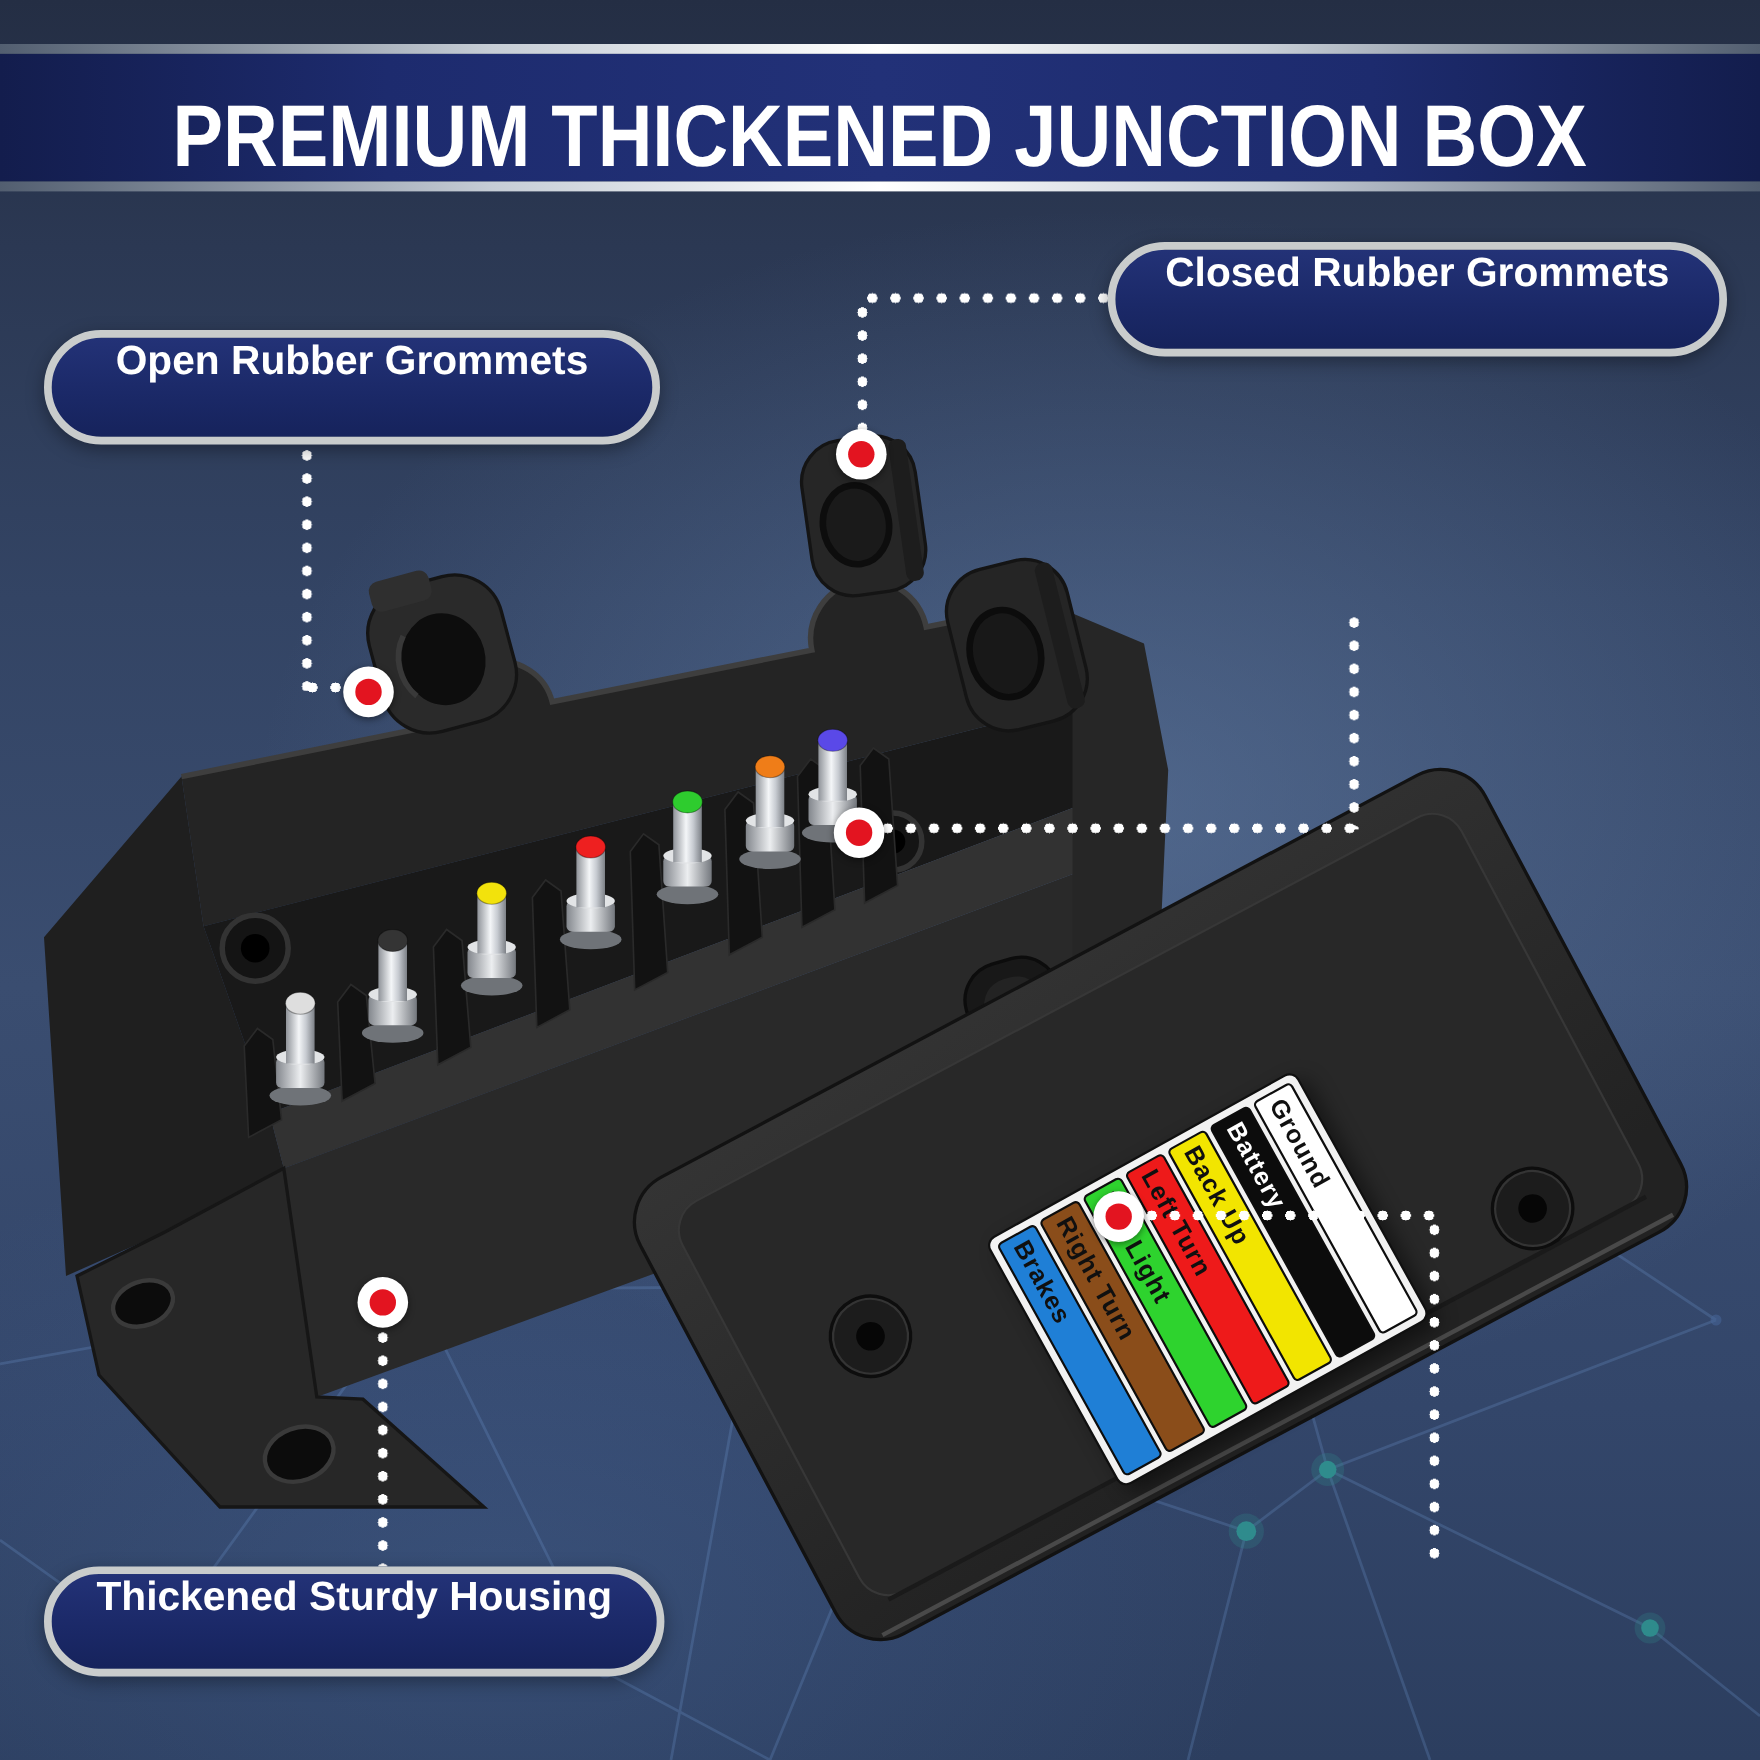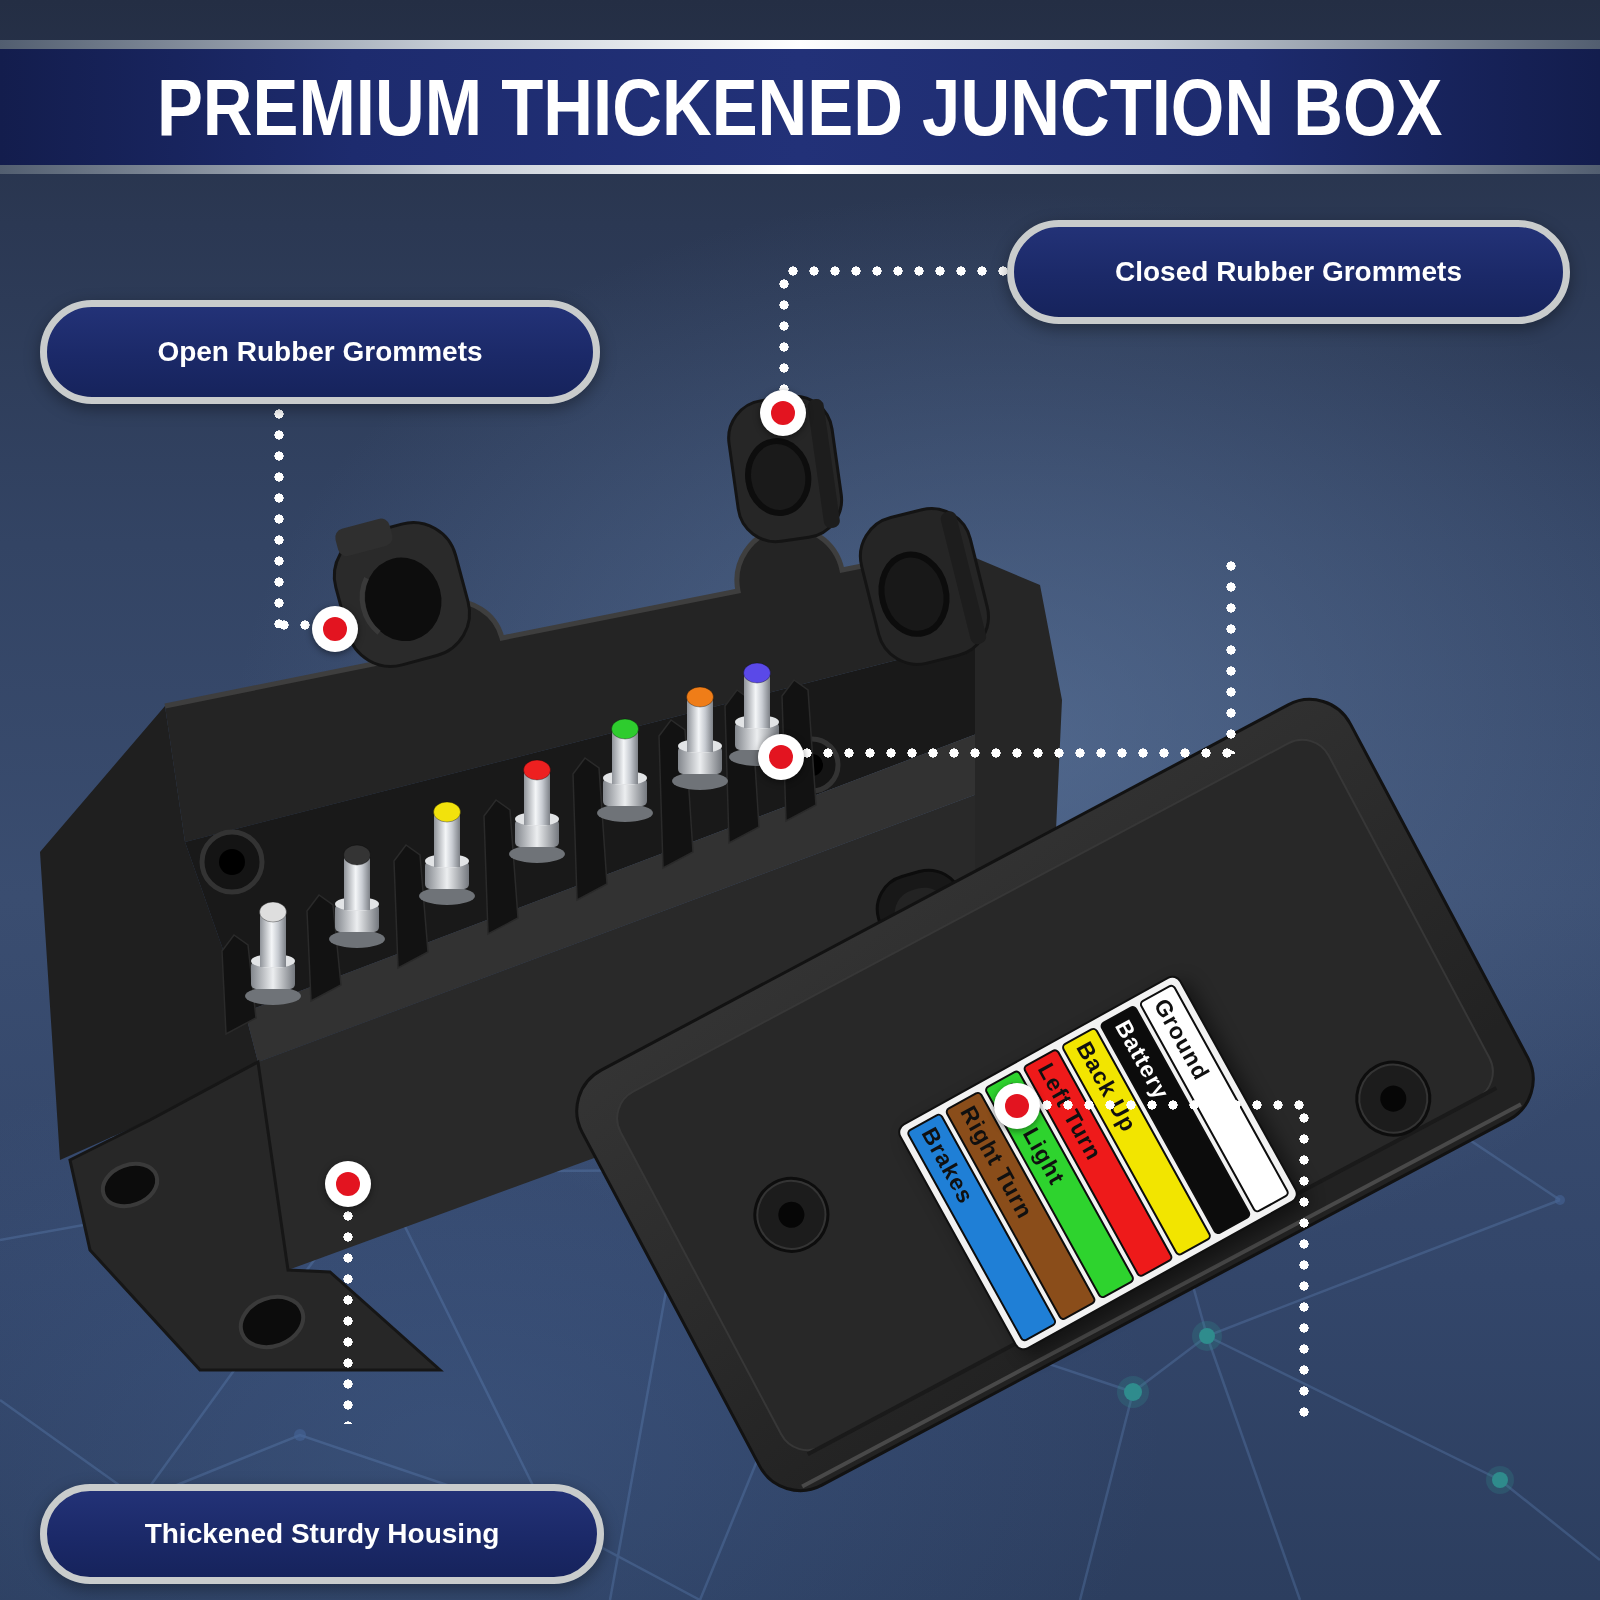--- a/index.html
+++ b/index.html
@@ -7,27 +7,27 @@
     font-family:"Liberation Sans",sans-serif;
     background:
       radial-gradient(1250px 880px at 63% 46%, rgba(104,132,172,.50), rgba(104,132,172,0) 62%),
       radial-gradient(1100px 650px at 28% 90%, rgba(74,106,158,.32), rgba(74,106,158,0) 65%),
       linear-gradient(180deg,#242e44 0%,#2b3853 14%,#334464 34%,#3a4d70 56%,#33466a 80%,#2c3e5f 100%);}
   .art{position:absolute;left:0;top:0;z-index:1;}
   
   .hr-silver{position:absolute;left:0;width:1600px;height:9px;z-index:5;
     background:linear-gradient(90deg,#525e70,#c6cdd6 28%,#ffffff 50%,#c6cdd6 72%,#525e70);}
   .title-band{position:absolute;left:0;top:49px;width:1600px;height:116px;z-index:5;
-    display:flex;align-items:center;justify-content:center;
+    display:flex;align-items:flex-end;justify-content:center;
     background:linear-gradient(90deg,#131d4d,#1d2b6e 22%,#223178 50%,#1d2b6e 78%,#131d4d);}
   .title-band h1{margin:0;color:#fff;font-weight:bold;font-size:71px;white-space:nowrap;
     transform:scaleY(1.12) scaleX(.97);letter-spacing:0;}
   
-  .pill{position:absolute;z-index:6;display:flex;align-items:center;justify-content:center;
-    border:7px solid #c9cccc;border-radius:70px;color:#fff;font-weight:bold;font-size:28px;
+  .pill{position:absolute;z-index:6;display:flex;align-items:flex-start;justify-content:center;
+    border:7px solid #c9cccc;border-radius:70px;color:#fff;font-weight:bold;font-size:37px;
     background:linear-gradient(180deg,#233277 0%,#1b2968 55%,#16235c 100%);
     box-shadow:0 5px 16px rgba(0,0,0,.35);white-space:nowrap;}
   
   .dl-h{position:absolute;z-index:4;height:10px;background-repeat:repeat-x;background-size:21px 10px;
     background-image:radial-gradient(circle 4.6px at 10px 5px,#fff 98%,rgba(255,255,255,0));}
   .dl-v{position:absolute;z-index:4;width:10px;background-repeat:repeat-y;background-size:10px 21px;
     background-image:radial-gradient(circle 4.6px at 5px 10px,#fff 98%,rgba(255,255,255,0));}
   
   .marker{position:absolute;z-index:5;width:46px;height:46px;border-radius:50%;background:#fff;
     transform:translate(-50%,-50%);box-shadow:0 2px 7px rgba(0,0,0,.45);}
@@ -277,17 +277,17 @@
   <div class="marker" style="left:781px;top:757px"></div>
   <div class="marker" style="left:348px;top:1184px"></div>
   <div class="marker" style="left:1017px;top:1106px"></div>
 
   <div class="pill" style="left:40px;top:300px;width:546px;height:90px">
     <span>Open Rubber Grommets</span>
   </div>
   <div class="pill" style="left:1007px;top:220px;width:549px;height:90px">
     <span>Closed Rubber Grommets</span>
   </div>
-  <div class="pill" style="left:40px;top:1484px;width:550px;height:86px">
+  <div class="pill" style="left:40px;top:1424px;width:550px;height:86px">
     <span>Thickened Sturdy Housing</span>
   </div>
 
 </div>
 
 </body></html>

